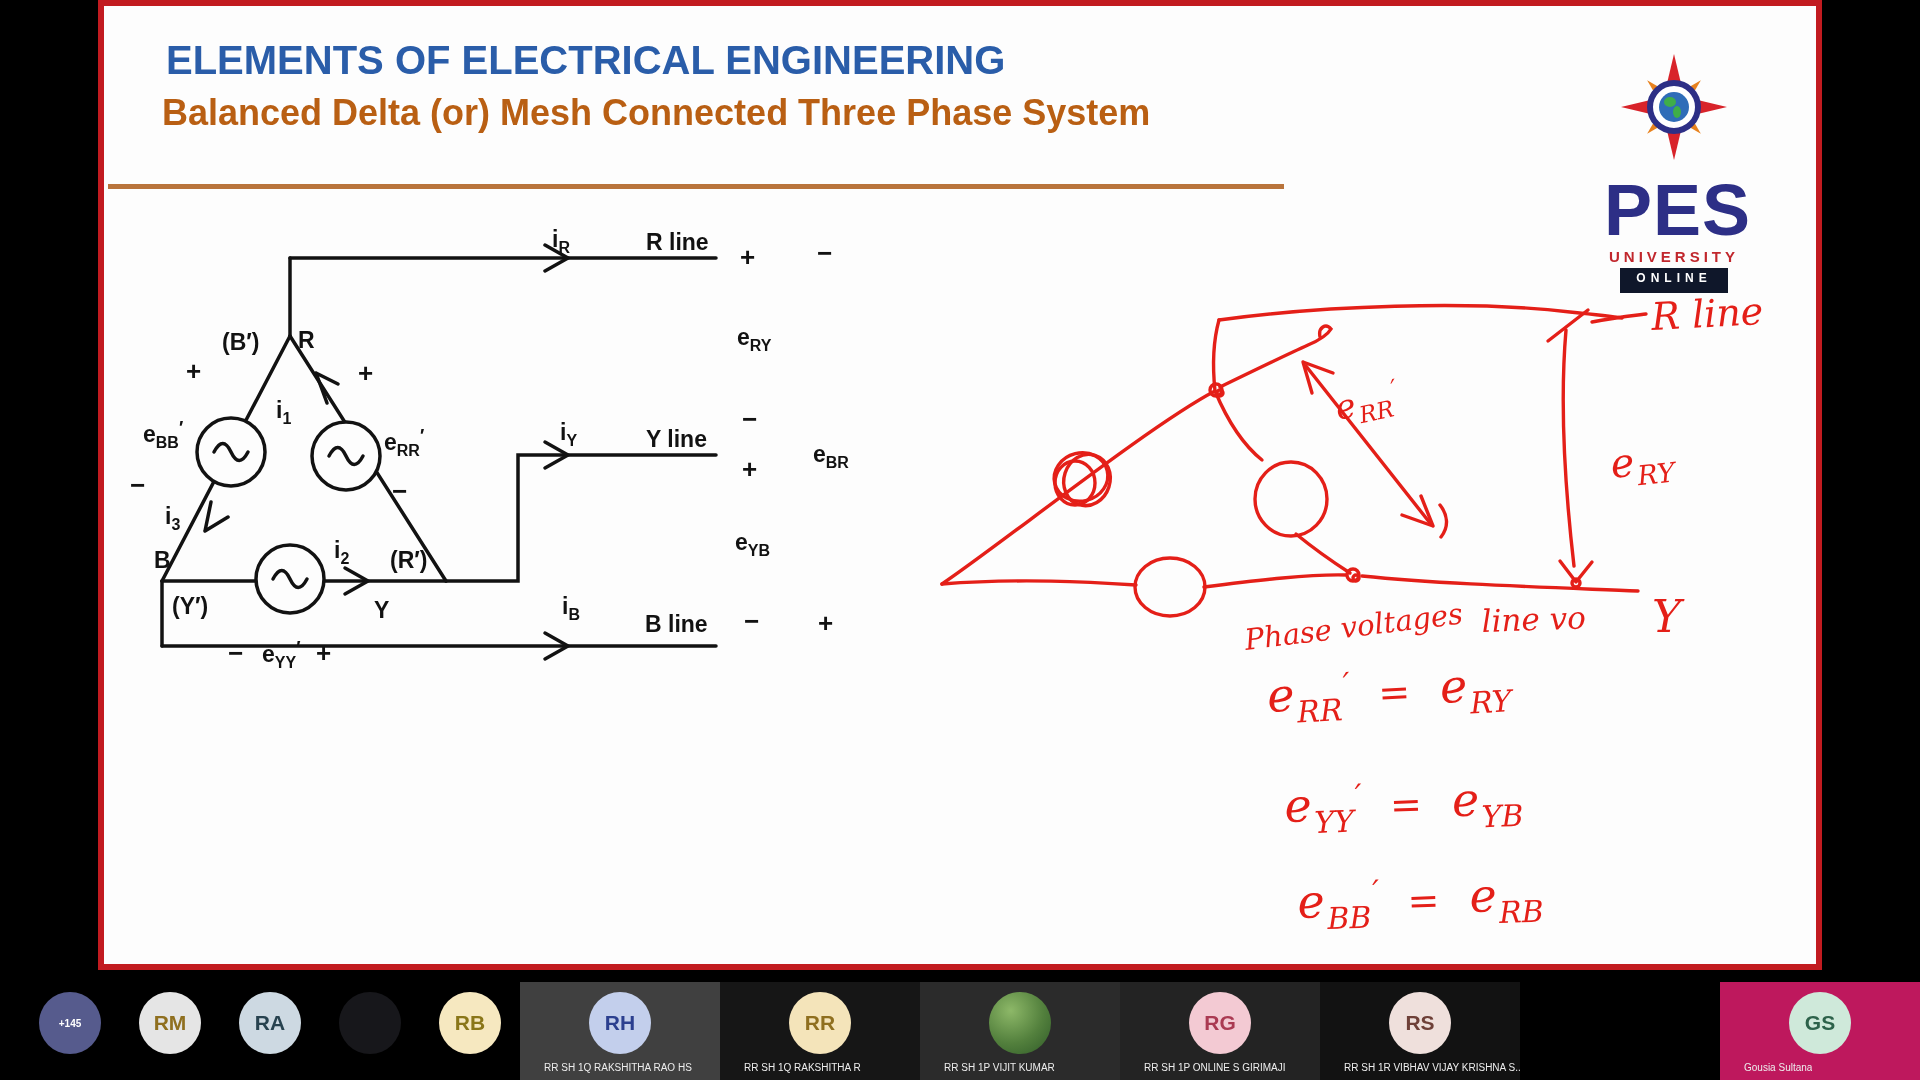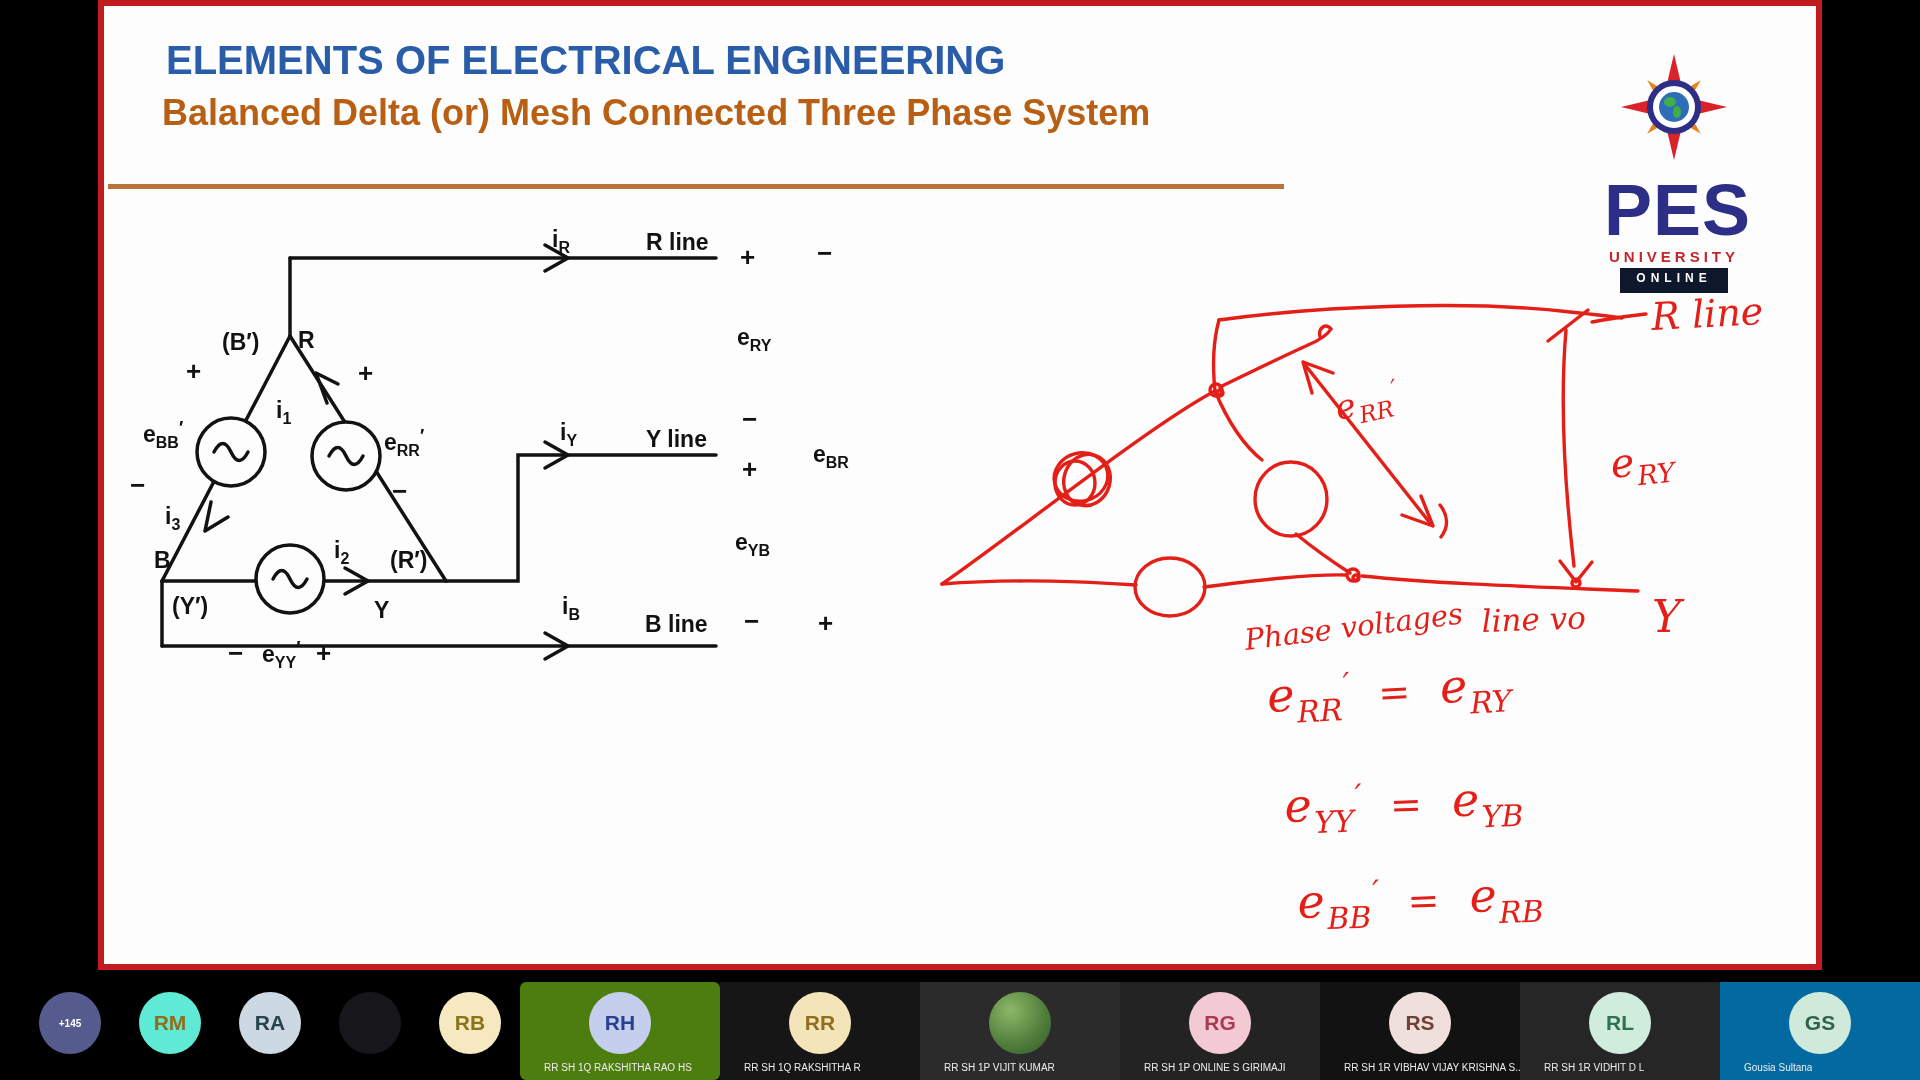--- a/index.html
+++ b/index.html
@@ -26,30 +26,30 @@
   .hand{font-family:"DejaVu Serif",serif;font-style:italic;fill:#e41f18;}
   
   .bar{position:absolute;left:0;top:970px;width:1920px;height:110px;background:#000;}
   .av{position:absolute;width:62px;height:62px;border-radius:50%;display:flex;
       align-items:center;justify-content:center;font-size:21px;font-weight:600;top:22px;}
   .badge{font-size:10px;font-weight:bold;}
   .tile{position:absolute;top:12px;width:200px;height:98px;overflow:hidden;}
   .tile .av{left:69px;top:10px;}
   .tile .tlabel{position:absolute;left:24px;bottom:7px;font-size:10px;color:#ededed;
                 white-space:nowrap;overflow:hidden;max-width:185px;text-align:center;}
-  .t0{background:#4d7c0f;border-radius:6px;} .t0 .av{background:#c3cfec;color:#2b3f8f;}
+  .t0{background:#404040;} .t0 .av{background:#c3cfec;color:#2b3f8f;}
   .t1{background:#161616;} .t1 .av{background:#f4e4ba;color:#8f6f1f;}
   .t2{background:#2b2b2b;}
   .t2 .av{background:radial-gradient(circle at 35% 30%,#8db868,#53803d 55%,#2f5a28);color:#fff;}
   .t3{background:#232323;} .t3 .av{background:#f3cad3;color:#aa3a52;}
   .t4{background:#121212;} .t4 .av{background:#efe0dc;color:#6e4038;}
   .t5{background:#262626;} .t5 .av{background:#d0ecdc;color:#2f7050;}
-  .t6{background:#0369a1;} .t6 .av{background:#cfe9da;color:#2d624a;}
+  .t6{background:#be185d;} .t6 .av{background:#cfe9da;color:#2d624a;}
   .loose0{left:39px;background:#565b8d;color:#fff;}
-  .loose1{left:139px;background:#5eead4;color:#8f6f1f;}
+  .loose1{left:139px;background:#e5e5e5;color:#8f6f1f;}
   .loose2{left:239px;background:#cdd9e2;color:#27424f;}
   .loose3{left:339px;background:#17171b;color:#17171b;}
   .loose4{left:439px;background:#f6e8c0;color:#8a7619;}
 </style>
 </head>
 <body>
 
 <div class="stage">
 
   <div class="slide">
@@ -217,23 +217,19 @@
       <div class="tlabel">RR SH 1P VIJIT KUMAR</div>
     </div>
     <div class="tile t3" style="left:1120px">
       <div class="av">RG</div>
       <div class="tlabel">RR SH 1P ONLINE S GIRIMAJI</div>
     </div>
     <div class="tile t4" style="left:1320px">
       <div class="av">RS</div>
       <div class="tlabel">RR SH 1R VIBHAV VIJAY KRISHNA S...</div>
     </div>
-    <div class="tile t5" style="left:1520px">
-      <div class="av">RL</div>
-      <div class="tlabel">RR SH 1R VIDHIT D L</div>
-    </div>
     <div class="tile t6" style="left:1720px">
       <div class="av">GS</div>
       <div class="tlabel">Gousia  Sultana</div>
     </div>
   </div>
 
 </div>
 
 </body></html>

